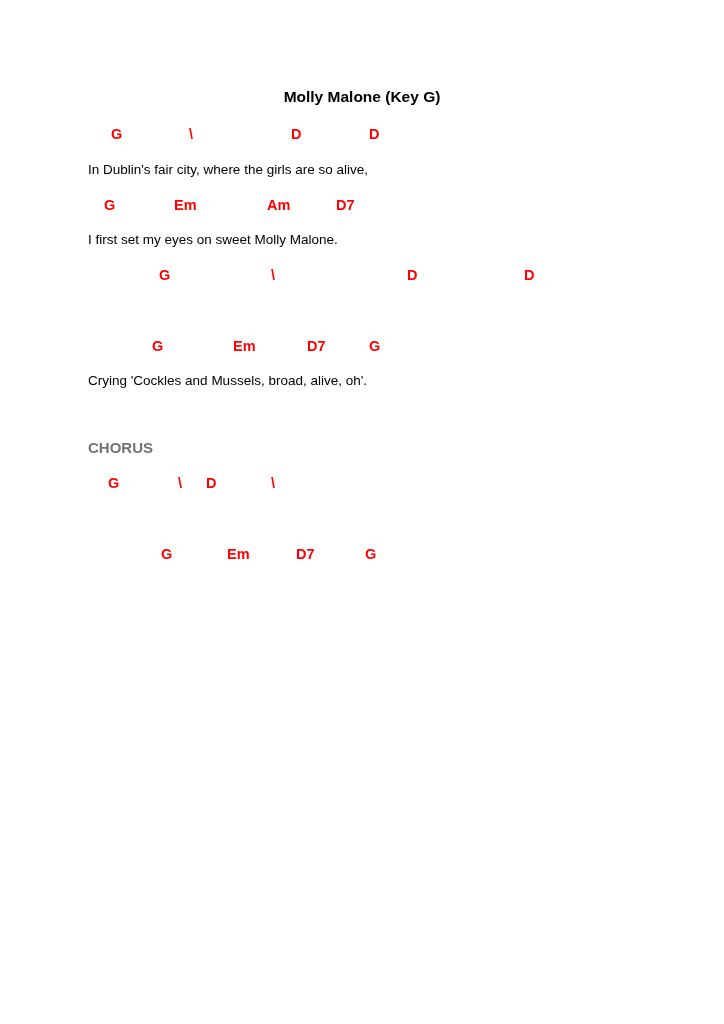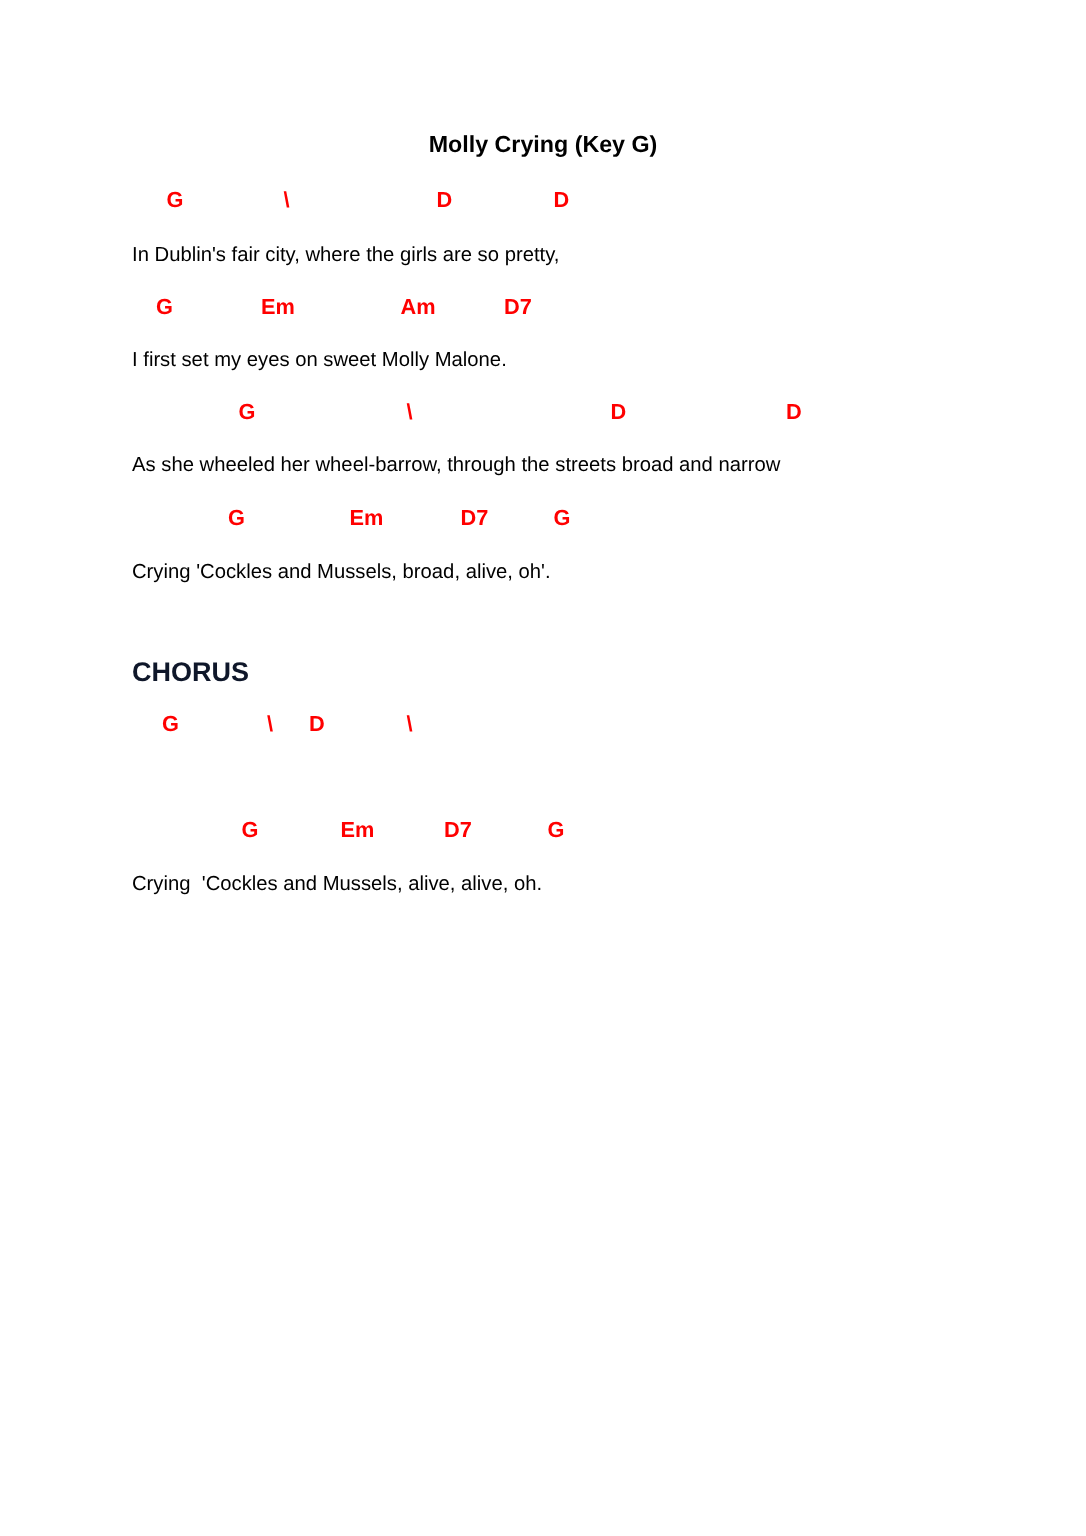--- a/index.html
+++ b/index.html
@@ -46,62 +46,60 @@
       left: 88px;
       font-size: 13.5px;
       line-height: 18px;
       color: #000000;
       white-space: pre;
     }
     .section-label {
       position: absolute;
       left: 88px;
       font-weight: bold;
-      font-size: 18px;
+      font-size: 15px;
       line-height: 18px;
-      color: #0f172a;
+      color: #737373;
     }
   </style>
 </head>
 <body>
 
 <div class="page">
   <div class="title">
-    <span>Molly Crying (Key G)</span>
+    <span>Molly Malone (Key G)</span>
   </div>
 
   <span class="chord" style="left:111px;top:125px">G</span>
   <span class="chord" style="left:189px;top:125px">\</span>
   <span class="chord" style="left:291px;top:125px">D</span>
   <span class="chord" style="left:369px;top:125px">D</span>
-  <div class="lyric" style="top:161px">In Dublin's fair city, where the girls are so pretty,</div>
+  <div class="lyric" style="top:161px">In Dublin's fair city, where the girls are so alive,</div>
 
   <span class="chord" style="left:104px;top:196px">G</span>
   <span class="chord" style="left:174px;top:196px">Em</span>
   <span class="chord" style="left:267px;top:196px">Am</span>
   <span class="chord" style="left:336px;top:196px">D7</span>
   <div class="lyric" style="top:231px">I first set my eyes on sweet Molly Malone.</div>
 
   <span class="chord" style="left:159px;top:266px">G</span>
   <span class="chord" style="left:271px;top:266px">\</span>
   <span class="chord" style="left:407px;top:266px">D</span>
   <span class="chord" style="left:524px;top:266px">D</span>
-  <div class="lyric" style="top:301px">As she wheeled her wheel-barrow, through the streets broad and narrow</div>
 
   <span class="chord" style="left:152px;top:337px">G</span>
   <span class="chord" style="left:233px;top:337px">Em</span>
   <span class="chord" style="left:307px;top:337px">D7</span>
   <span class="chord" style="left:369px;top:337px">G</span>
   <div class="lyric" style="top:372px">Crying 'Cockles and Mussels, broad, alive, oh'.</div>
 
   <div class="section-label" style="top:439px">CHORUS</div>
 
   <span class="chord" style="left:108px;top:474px">G</span>
   <span class="chord" style="left:178px;top:474px">\</span>
   <span class="chord" style="left:206px;top:474px">D</span>
   <span class="chord" style="left:271px;top:474px">\</span>
 
   <span class="chord" style="left:161px;top:545px">G</span>
   <span class="chord" style="left:227px;top:545px">Em</span>
   <span class="chord" style="left:296px;top:545px">D7</span>
   <span class="chord" style="left:365px;top:545px">G</span>
-  <div class="lyric" style="top:580px">Crying  'Cockles and Mussels, alive, alive, oh.</div>
 </div>
 
 </body></html>

